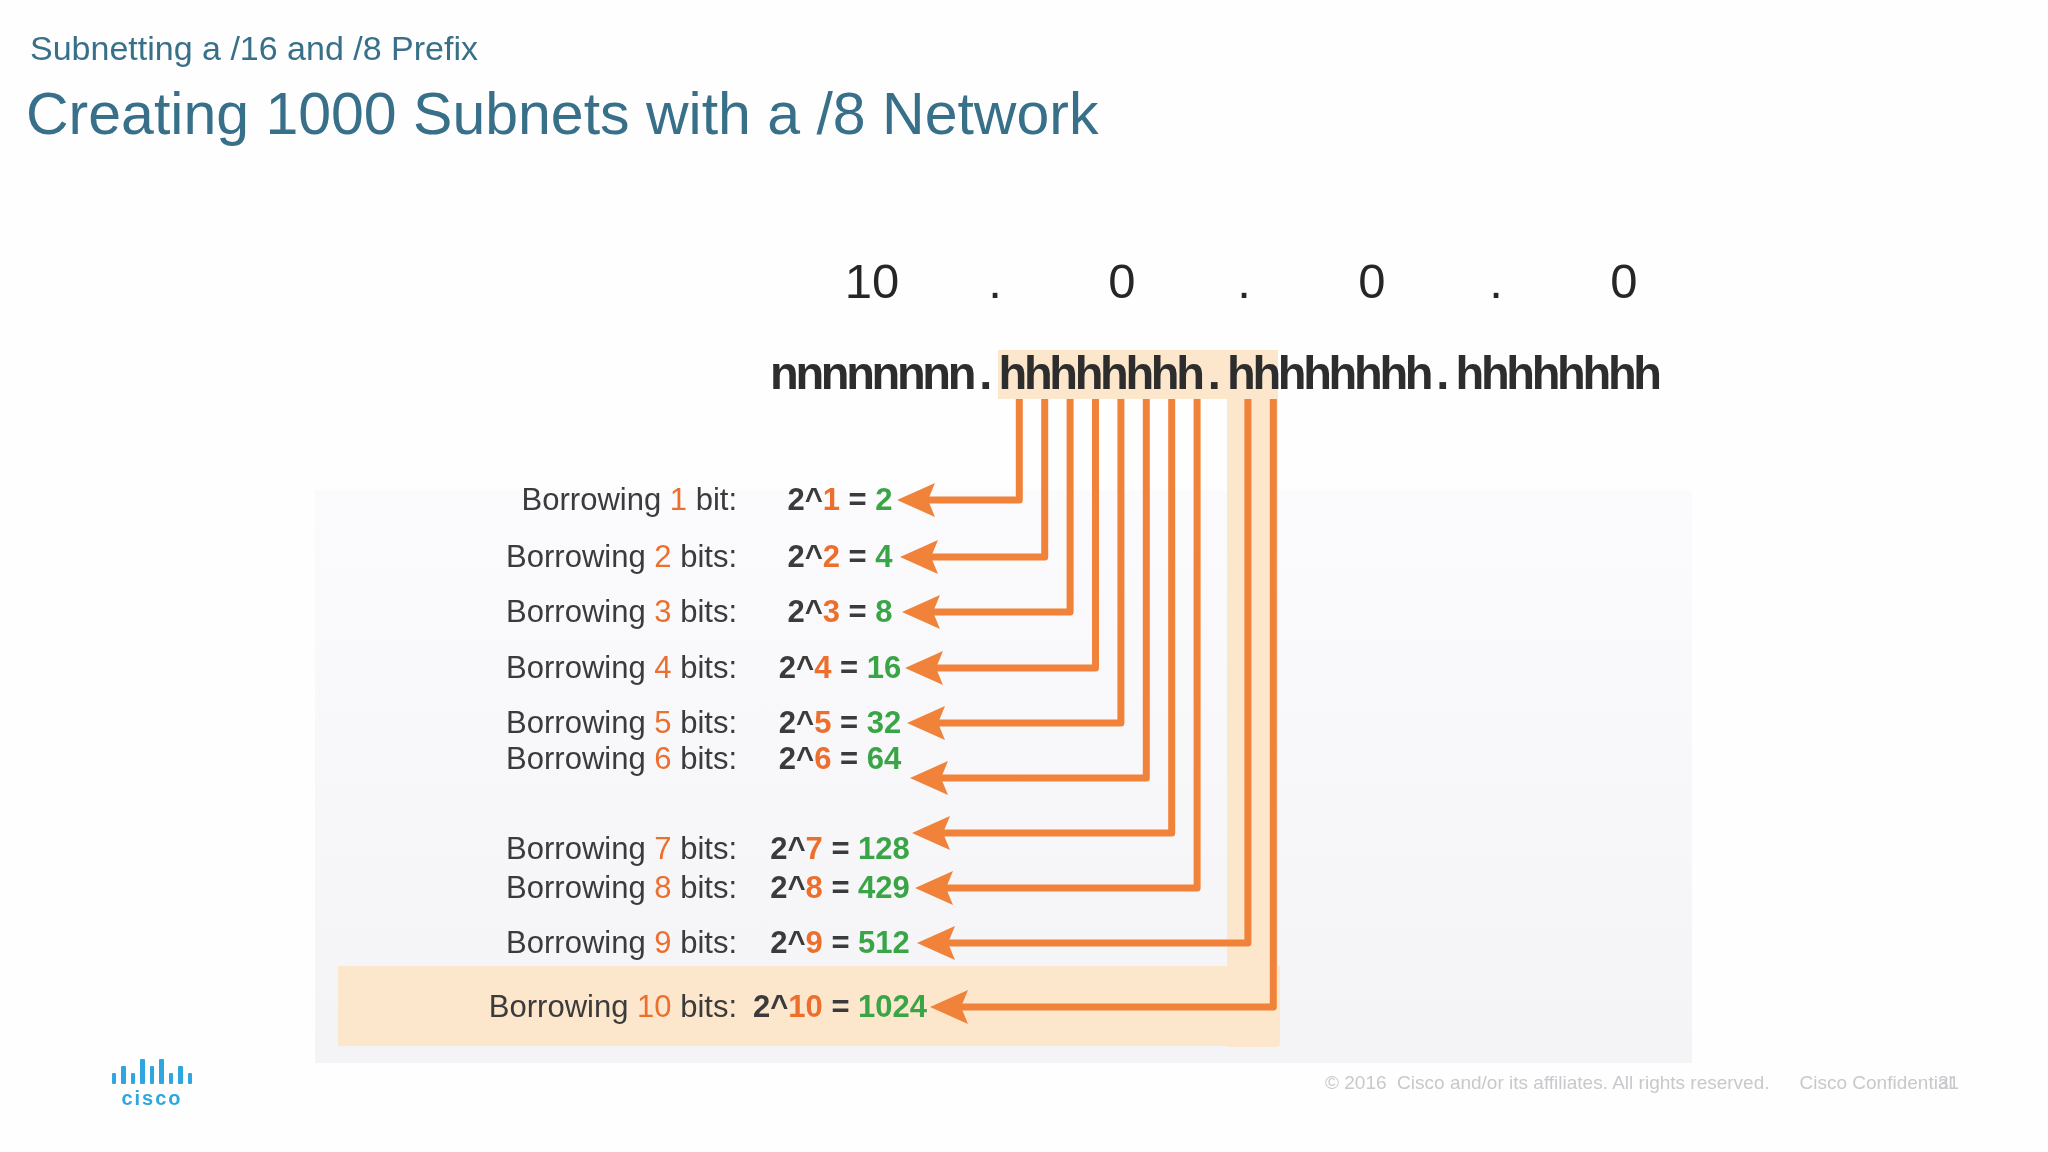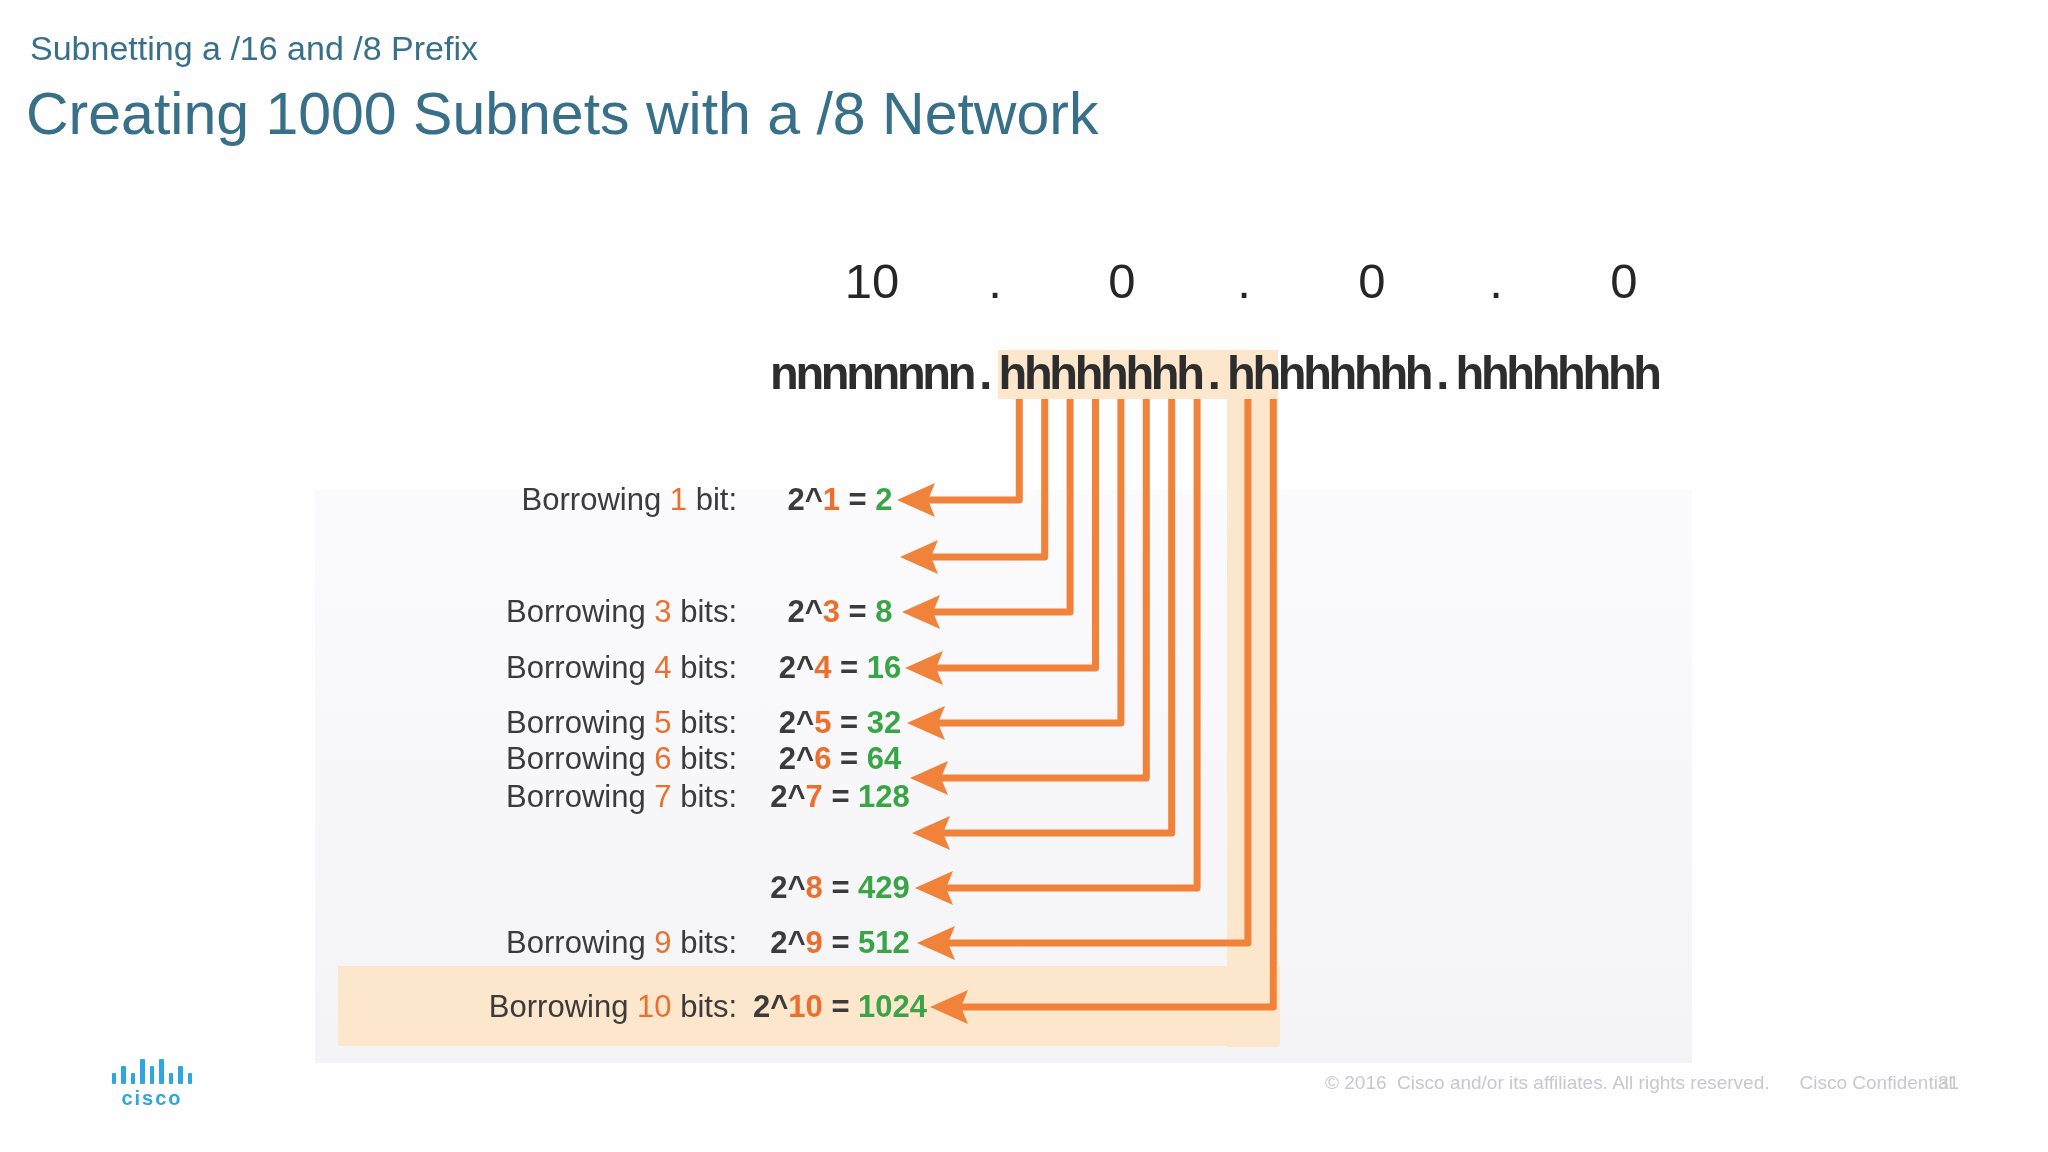--- a/index.html
+++ b/index.html
@@ -162,41 +162,46 @@
         <polyline points="1273.3,399 1273.3,1007 960,1007" fill="none" stroke="#f0823a" stroke-width="7" stroke-linejoin="round"></polyline>
         <polygon points="930,1007 968,990 961,1007 968,1024" fill="#f0823a"></polygon>
       </g>
     </svg>
 
   <div class="rows" id="rows">
       <div class="brow" style="top: 479px; padding-left: 42px;">
         <span class="label">Borrowing <span class="num-orange">1</span> bit:</span>
         <span class="expr">2^<span class="num-orange">1</span> = <span class="val-green">2</span></span>
       </div>
+      <div class="brow" style="top: 536px;">
+        <span class="label">Borrowing <span class="num-orange">2</span> bits:</span>
+        <span class="expr">2^<span class="num-orange">2</span> = <span class="val-green">4</span></span>
+      </div>
       <div class="brow" style="top: 591px;">
         <span class="label">Borrowing <span class="num-orange">3</span> bits:</span>
         <span class="expr">2^<span class="num-orange">3</span> = <span class="val-green">8</span></span>
       </div>
       <div class="brow" style="top: 647px;">
         <span class="label">Borrowing <span class="num-orange">4</span> bits:</span>
         <span class="expr">2^<span class="num-orange">4</span> = <span class="val-green">16</span></span>
       </div>
       <div class="brow" style="top: 702px;">
         <span class="label">Borrowing <span class="num-orange">5</span> bits:</span>
         <span class="expr">2^<span class="num-orange">5</span> = <span class="val-green">32</span></span>
       </div>
       <div class="brow" style="top: 738px;">
         <span class="label">Borrowing <span class="num-orange">6</span> bits:</span>
         <span class="expr">2^<span class="num-orange">6</span> = <span class="val-green">64</span></span>
       </div>
-      <div class="brow" style="top: 776px;">
+      <div class="brow" style="top: 828px;">
         <span class="label">Borrowing <span class="num-orange">7</span> bits:</span>
         <span class="expr">2^<span class="num-orange">7</span> = <span class="val-green">128</span></span>
       </div>
       <div class="brow" style="top: 867px;">
+        <span class="label">Borrowing <span class="num-orange">8</span> bits:</span>
         <span class="expr">2^<span class="num-orange">8</span> = <span class="val-green">429</span></span>
       </div>
       <div class="brow" style="top: 922px;">
         <span class="label">Borrowing <span class="num-orange">9</span> bits:</span>
         <span class="expr">2^<span class="num-orange">9</span> = <span class="val-green">512</span></span>
       </div>
       <div class="brow" style="top: 986px;">
         <span class="label">Borrowing <span class="num-orange">10</span> bits:</span>
         <span class="expr">2^<span class="num-orange">10</span> = <span class="val-green">1024</span></span>
       </div>

